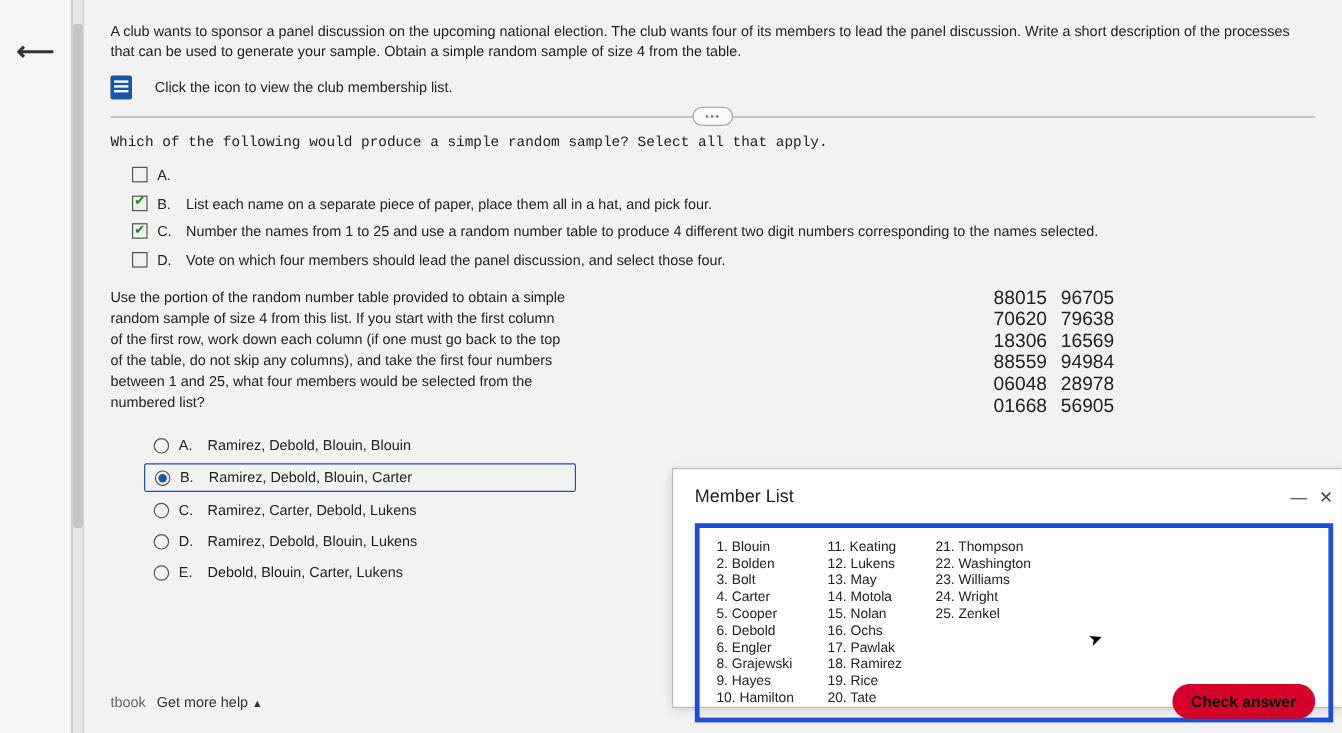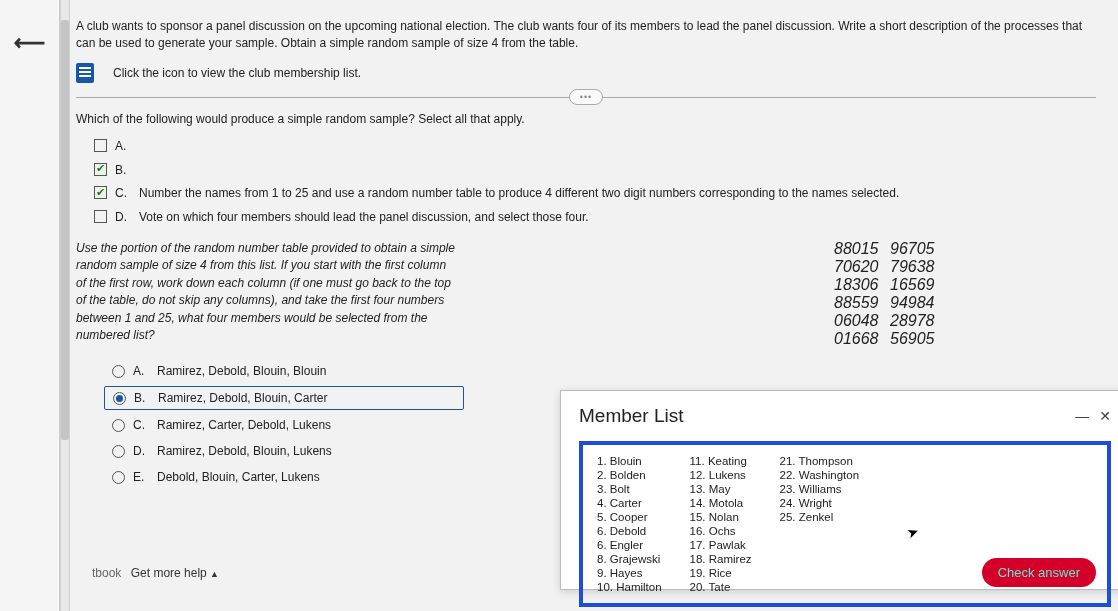--- a/index.html
+++ b/index.html
@@ -43,21 +43,21 @@
   .scroll-thumb {
     position: absolute;
     top: 20px;
     width: 100%;
     height: 420px;
     background: #c5c5c5;
     border-radius: 2px;
   }
   .main {
     flex: 1;
-    padding: 18px 22px 0 6px;
+    padding: 18px 22px 0 22px;
     position: relative;
     overflow: hidden;
   }
   .problem-text { line-height: 1.45; margin-bottom: 10px; }
   .icon-row { display: flex; align-items: center; gap: 19px; margin: 10px 0 14px 0; }
   .doc-icon {
     width: 18px; height: 20px;
     background: #1856a7;
     border-radius: 2px;
     position: relative;
@@ -80,42 +80,42 @@
     left: 50%;
     top: -8px;
     transform: translateX(-50%);
     width: 34px; height: 16px;
     border: 1px solid #aaa;
     border-radius: 8px;
     background: #fafafa;
     display: flex; align-items: center; justify-content: center;
     font-size: 9px; color: #888; letter-spacing: 1px;
   }
-  .question-block { margin-bottom: 12px; }
+  .question-block { margin-bottom: 12px; font-family: Liberation Mono, monospace; }
   .choice-list { margin: 10px 0 14px 18px; }
   .choice {
     display: flex; align-items: flex-start; gap: 8px;
     margin-bottom: 7px;
     line-height: 1.4;
   }
   .checkbox, .radio {
     width: 13px; height: 13px;
     border: 1px solid #555;
     margin-top: 1px;
     flex-shrink: 0;
     display: inline-flex; align-items: center; justify-content: center;
   }
   .radio { border-radius: 50%; }
   .checkbox.checked { background: #e8f5e8; color: #2a7a2a; font-size: 11px; }
   .radio.selected::after {
     content: ""; width: 7px; height: 7px; border-radius: 50%; background: #1856a7;
   }
   .choice-letter { font-weight: normal; min-width: 16px; }
   .two-col {
-    display: flex; gap: 38px; margin-bottom: 12px; font-style: italic;
+    display: flex; gap: 16px; margin-bottom: 12px;
   }
   .two-col .instr { flex: 0 0 380px; line-height: 1.45; }
   .num-table {
     font-family: Arial, sans-serif;
     font-size: 16px;
     margin-left: 340px;
   }
   .num-table .row { display: flex; gap: 14px; }
   .num-table .cell { width: 42px; text-align: right; }
   .radio-group { margin: 8px 0 0 28px; }
@@ -137,48 +137,48 @@
     height: 200px;
     background: #fff;
     border: 1px solid #bbb;
     box-shadow: 0 2px 8px rgba(0,0,0,0.15);
     padding: 14px 18px 10px 18px;
   }
   .member-header {
     display: flex; justify-content: space-between; align-items: center;
     margin-bottom: 14px;
   }
-  .member-title { font-size: 19px; }
+  .member-title { font-size: 15px; }
   .win-controls { display: flex; gap: 10px; font-size: 14px; color: #444; }
   .member-body {
     border: 4px solid #1d4ed8;
     padding: 10px 14px;
     display: flex;
     gap: 28px;
     font-size: 11.5px;
   }
   .member-col { display: flex; flex-direction: column; gap: 2px; }
   .footer {
     position: absolute;
-    left: 0; bottom: 12px;
+    left: 0; bottom: 0;
     width: 100%;
     padding: 12px 22px;
     display: flex; justify-content: space-between; align-items: center;
   }
   .help-link { color: #333; font-size: 12px; }
   .help-link .caret { font-size: 9px; }
   .tbook { color: #666; font-size: 12px; margin-right: 6px; }
   .check-btn {
     background: #d4002a;
-    color: #5eead4;
+    color: #000000;
     border: none;
     border-radius: 16px;
     padding: 7px 16px;
     font-size: 13px;
-    font-weight: normal;
+    font-weight: bold;
     cursor: pointer;
   }
   .cursor-arrow {
     position: absolute;
     left: 837px; top: 524px;
     font-size: 14px; color: #000;
     transform: rotate(-20deg);
   }
 </style>
 </head>
@@ -209,20 +209,21 @@
     <div class="question-block">Which of the following would produce a simple random sample? Select all that apply.</div>
 
     <div class="choice-list">
       <div class="choice">
         <span class="checkbox"></span>
         <span class="choice-letter">A.</span>
       </div>
       <div class="choice">
         <span class="checkbox checked">✔</span>
         <span class="choice-letter">B.</span>
+        <span>List each name on a separate piece of paper, place them all in a hat, and pick four.</span>
       </div>
       <div class="choice">
         <span class="checkbox checked">✔</span>
         <span class="choice-letter">C.</span>
         <span>Number the names from 1 to 25 and use a random number table to produce 4 different  two digit numbers corresponding to the names selected.</span>
       </div>
       <div class="choice">
         <span class="checkbox"></span>
         <span class="choice-letter">D.</span>
         <span>Vote on which four members should lead the panel discussion, and select those four.</span>

